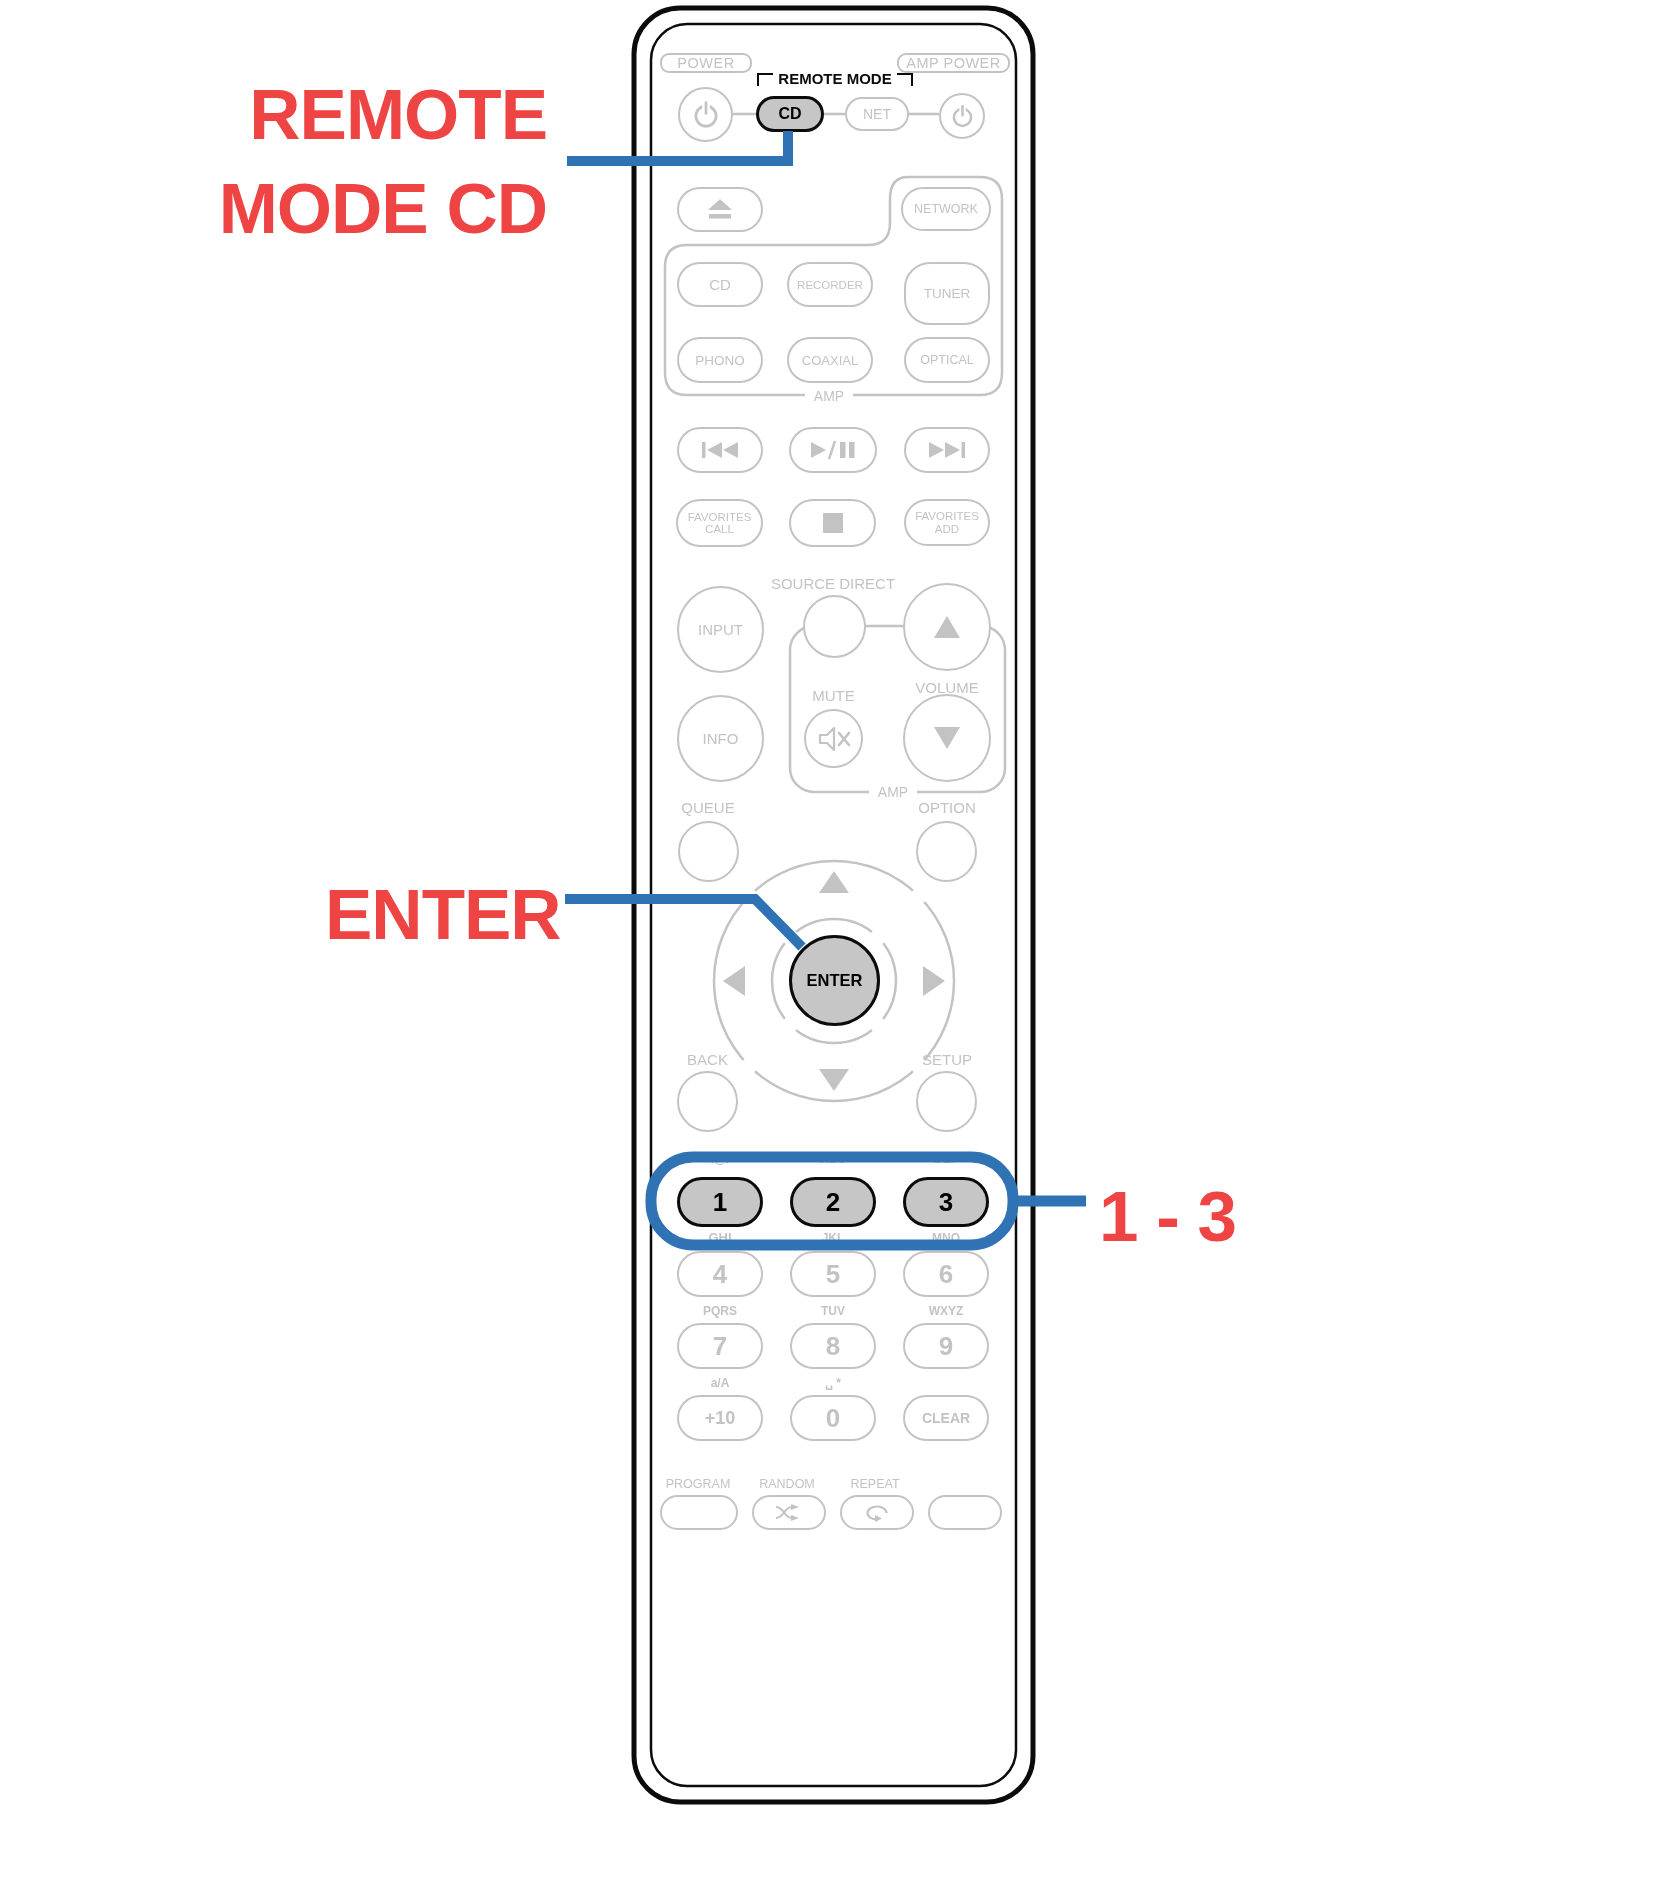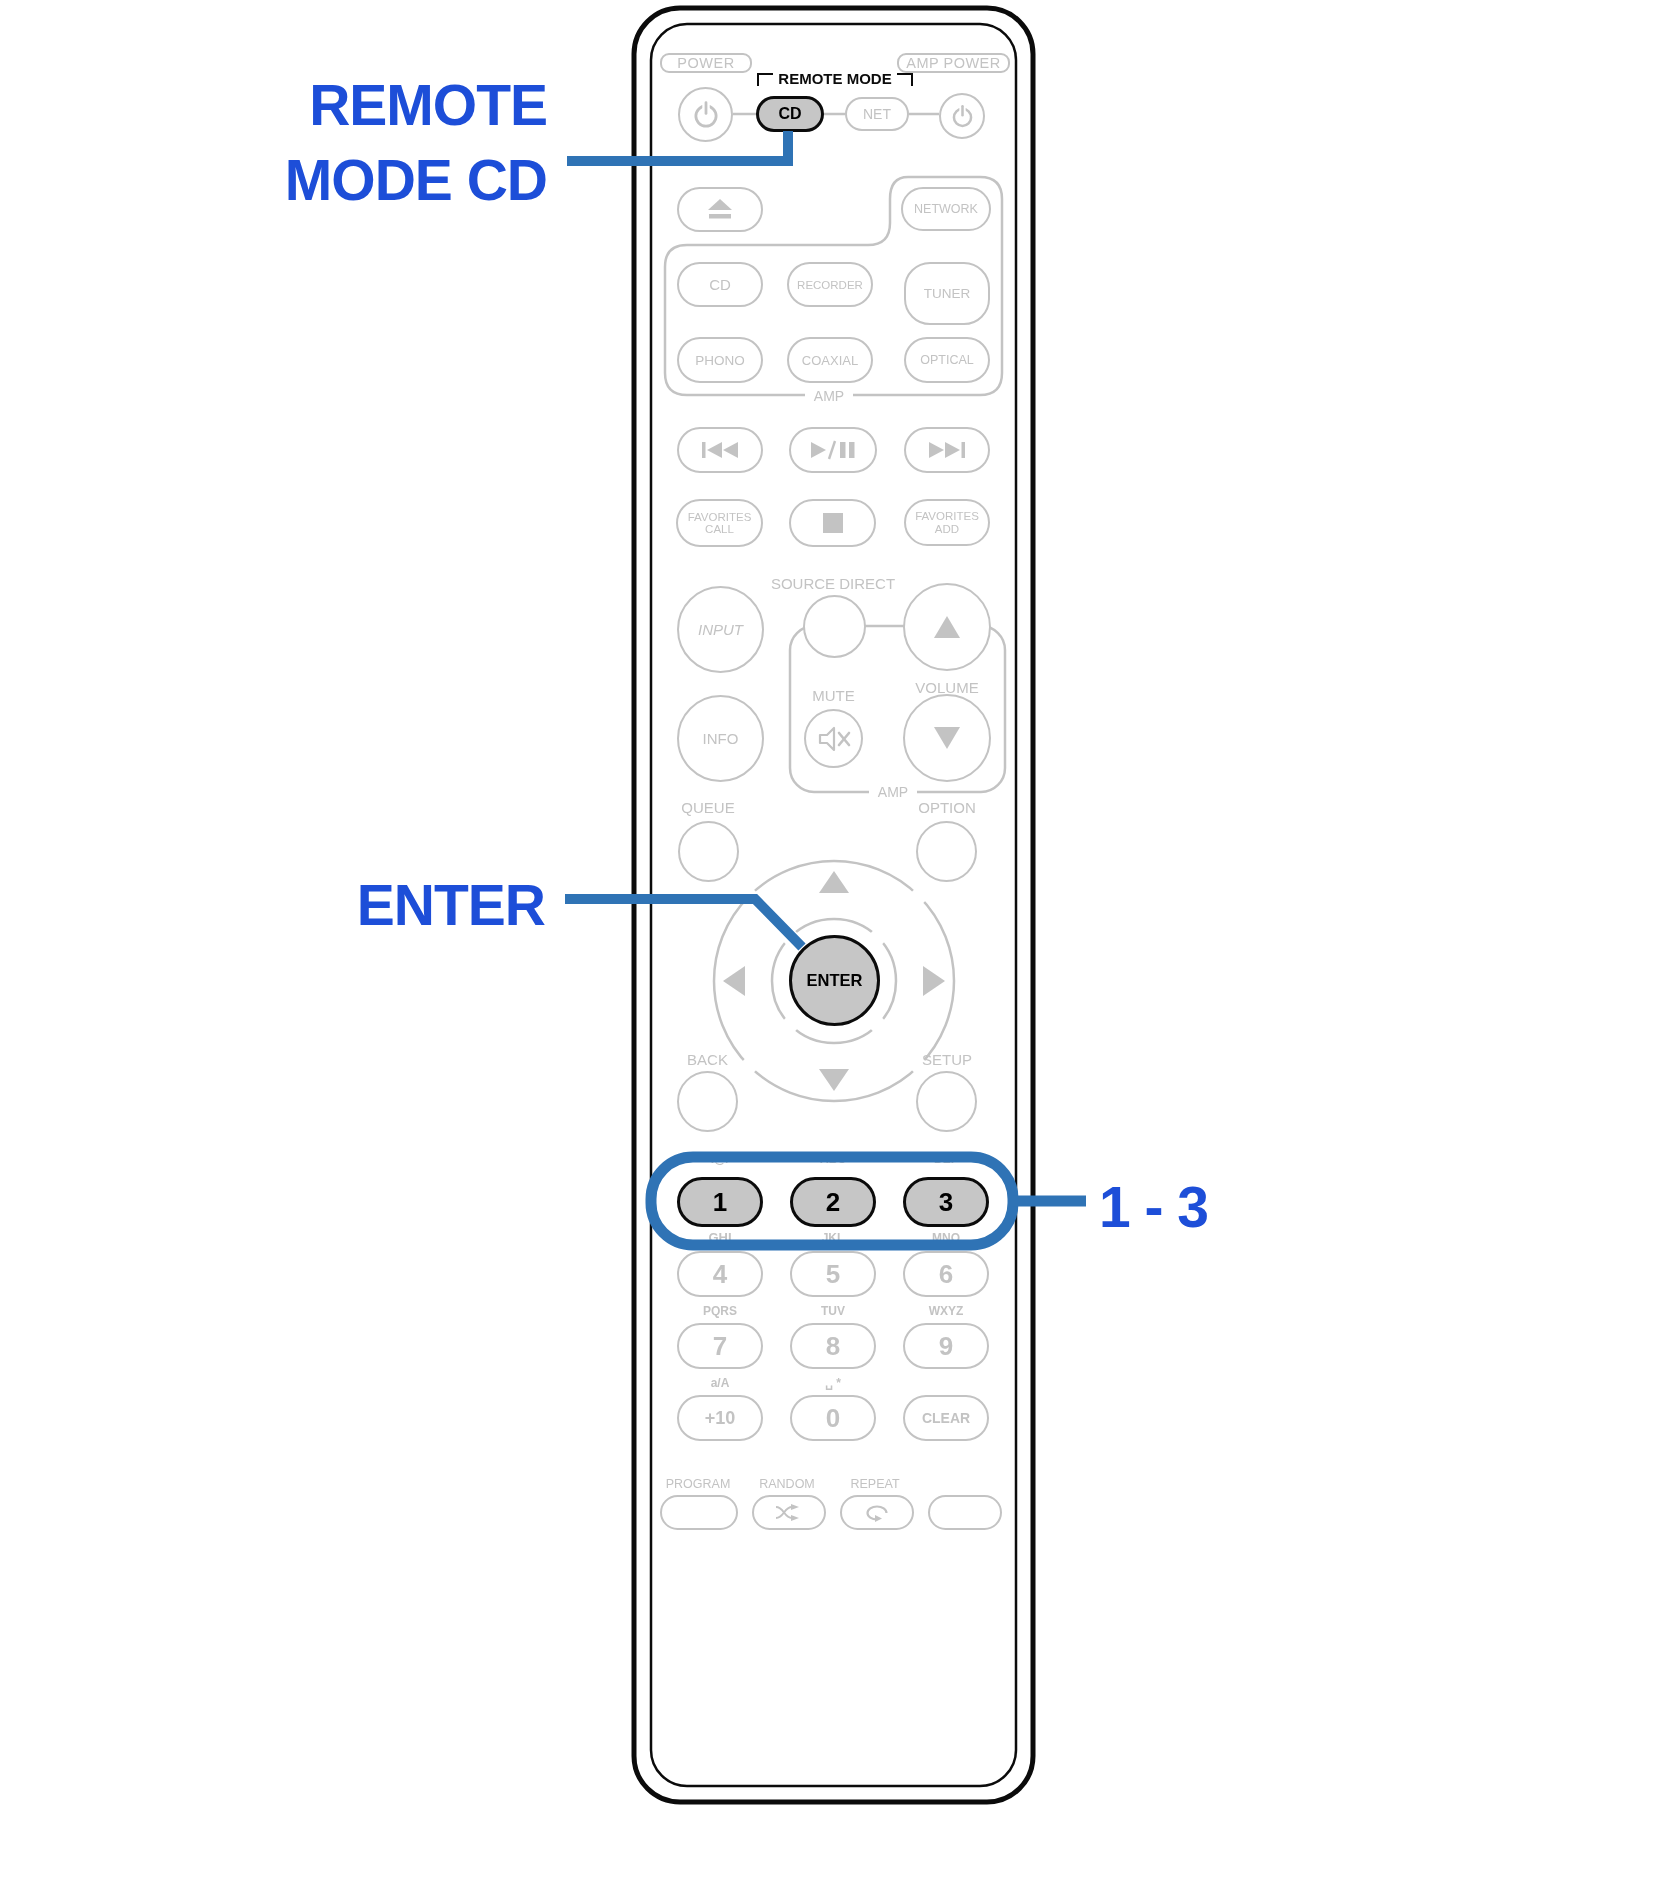--- a/index.html
+++ b/index.html
@@ -14,21 +14,21 @@
   .abs{position:absolute;box-sizing:border-box;}
   svg.layer{position:absolute;left:0;top:0;pointer-events:none;}
   .pill{border:2.5px solid var(--g);border-radius:26px;background:#fff;color:var(--g);
         display:flex;align-items:center;justify-content:center;text-align:center;z-index:2;}
   .circ{border-radius:50%;}
   .hl{background:var(--hl);border:3.5px solid var(--ink);color:#000;font-weight:700;}
   .lbl{color:var(--g);display:flex;align-items:center;justify-content:center;
        text-align:center;font-size:15px;z-index:2;}
   .boxlbl{border:2px solid var(--g);border-radius:9px;font-size:14.5px;letter-spacing:.5px;}
   .pre{white-space:pre-line;line-height:1.08;}
-  .callout{position:absolute;font-weight:700;color:#1d4ed8;font-size:57px;
+  .callout{position:absolute;font-weight:700;color:#ef4444;font-size:71px;
            letter-spacing:-1px;line-height:1.32;z-index:7;}
   .num{font-weight:700;font-size:26px;}
   .whitebg{background:#fff;}
   .bracket{height:11px;margin-top:4px;}
 </style>
 </head>
 <body>
 
 <div class="canvas">
 
@@ -132,21 +132,21 @@
   <div class="abs pill pre" style="left:676px;top:499px;width:87px;height:48px;font-size:11.5px;">FAVORITES
 CALL</div>
   <div class="abs pill" style="left:789px;top:499px;width:87px;height:48px;">
     <span style="width:20px;height:20px;background:#c3c3c3;display:block;"></span>
   </div>
   <div class="abs pill pre" style="left:904px;top:499px;width:86px;height:47px;font-size:11.5px;">FAVORITES
 ADD</div>
 
   <div class="abs lbl" style="left:764px;top:574px;width:138px;height:18px;">SOURCE DIRECT</div>
 
-  <div class="abs pill circ" style="left:677px;top:586px;width:87px;height:87px;font-size:15px;font-style:italic;">INPUT</div>
+  <div class="abs pill circ" style="left:677px;top:586px;width:87px;height:87px;font-size:15px;">INPUT</div>
 
   <div class="abs pill circ" style="left:803px;top:595px;width:63px;height:63px;"></div>
 
   <div class="abs pill circ" style="left:903px;top:583px;width:88px;height:88px;">
     <svg width="30" height="26" viewBox="0 0 30 26">
       <polygon points="15,2 28,24 2,24" fill="#c3c3c3"></polygon>
     </svg>
   </div>
 
   <div class="abs lbl" style="left:805px;top:686px;width:57px;height:18px;">MUTE</div>

